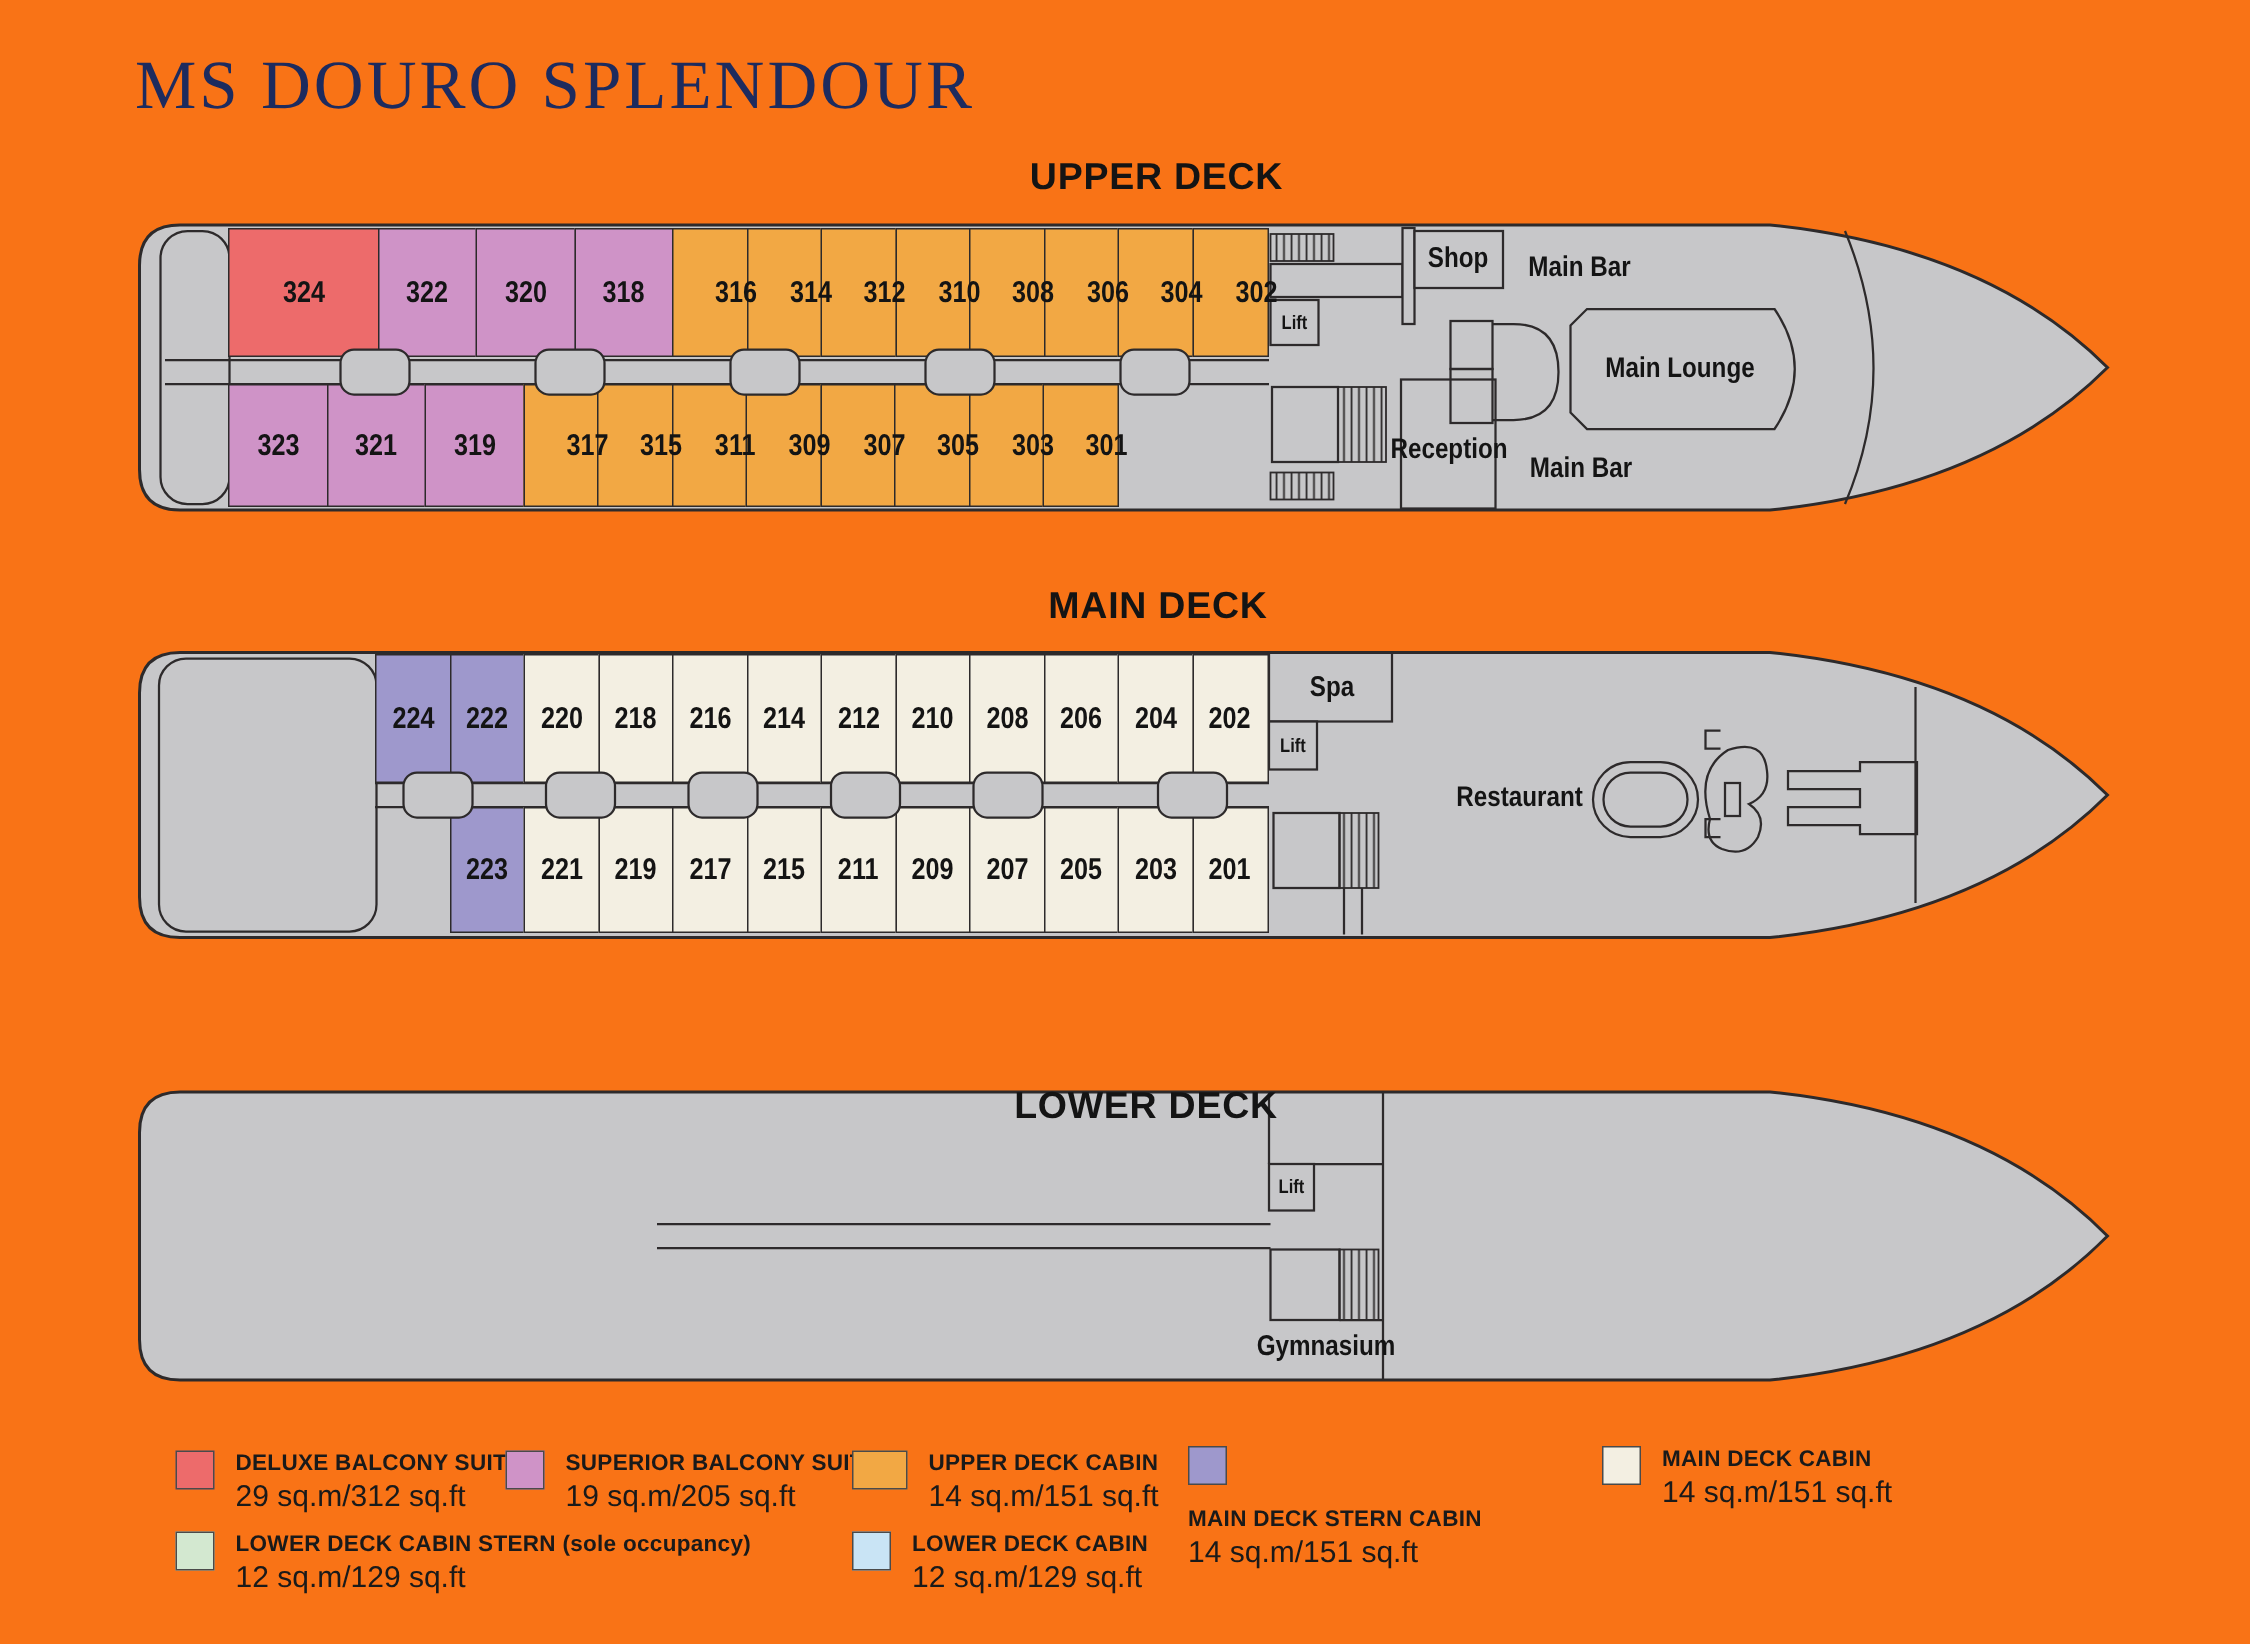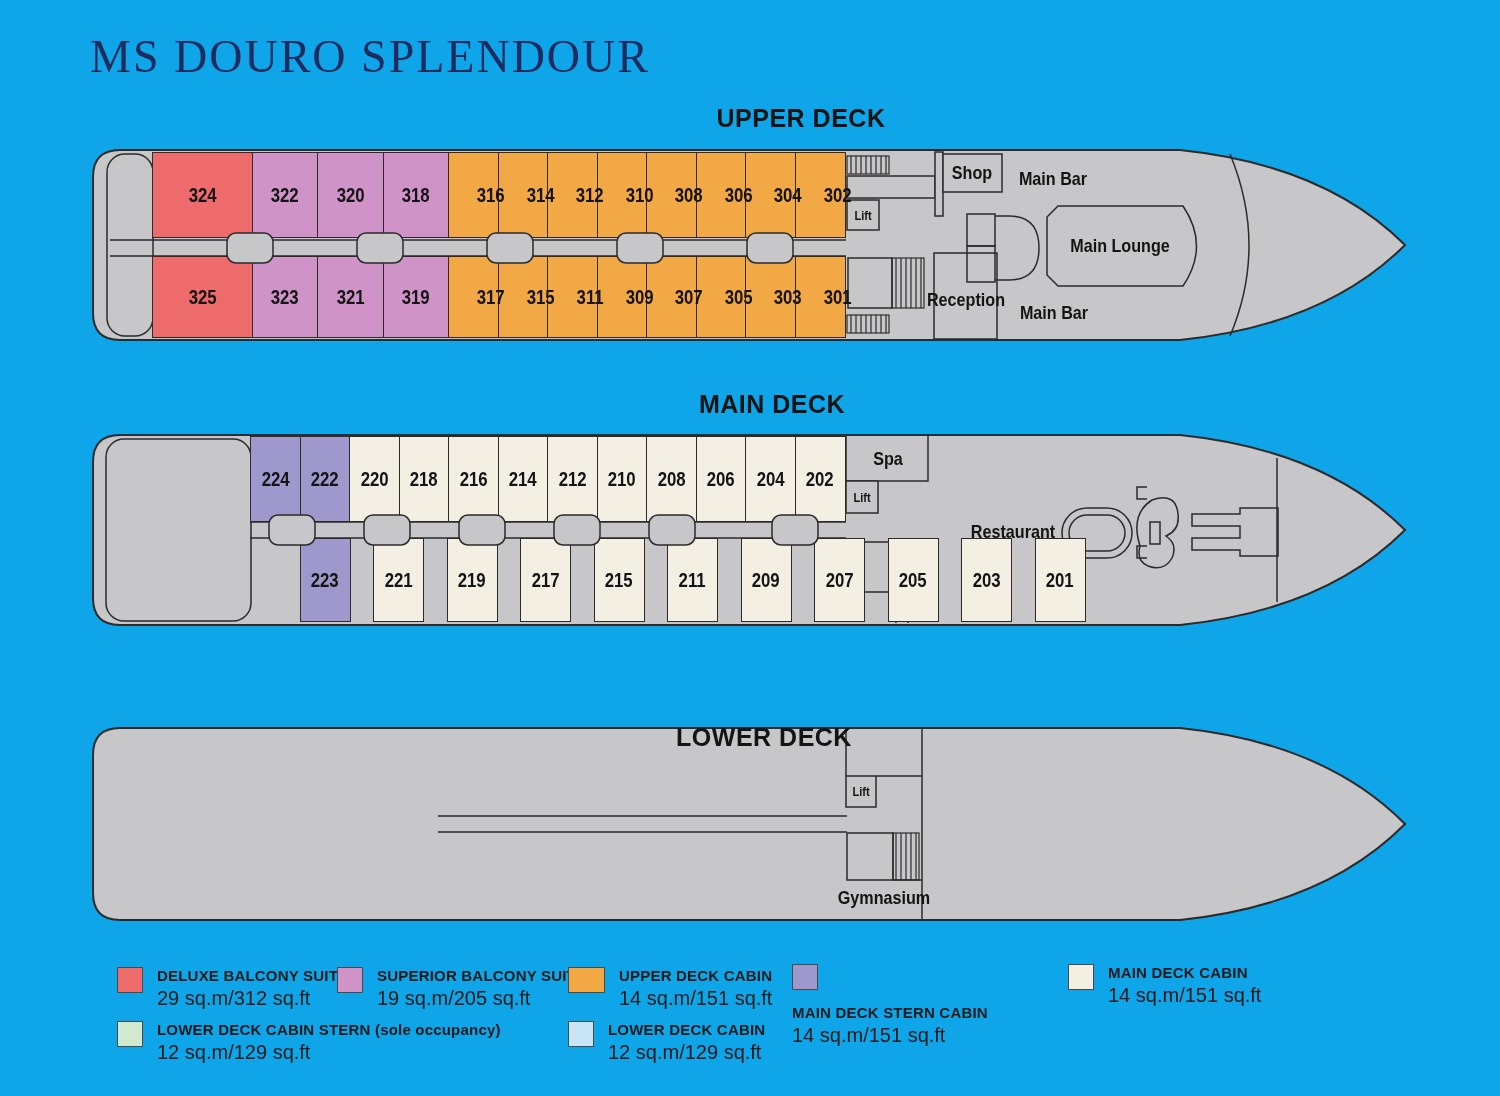--- a/index.html
+++ b/index.html
@@ -1,16 +1,16 @@
 <!DOCTYPE html>
 <html style="--c-deluxe: #ed6b6b; --c-superior: #cf93c7; --c-upper: #f2a844; --c-mainstern: #9e98cc; --c-main: #f3efe2; --c-lowerstern: #d3e8d0; --c-lower: #c9e4f5; --c-hull: #c7c7c9; --c-outline: #2d2a2b; --c-navy: #1d2b5e;"><head>
 <meta charset="utf-8">
 <style>
   html,body{margin:0;padding:0;background:#ffffff;}
-  #page{position:relative;width:1500px;height:1096px;background:#0ea5e9;overflow:hidden;
+  #page{position:relative;width:1500px;height:1096px;background:#f97316;overflow:hidden;
         font-family:"Liberation Sans",sans-serif;color:#1a1a1a;}
 
   
   :root{
     --c-deluxe:#ed6b6b; --c-superior:#cf93c7; --c-upper:#f2a844;
     --c-mainstern:#9e98cc; --c-main:#f3efe2; --c-lowerstern:#d3e8d0;
     --c-lower:#c9e4f5; --c-hull:#c7c7c9; --c-outline:#2d2a2b; --c-navy:#1d2b5e;
   }
 
   .title{position:absolute;left:90px;top:30px;font-family:"Liberation Serif",serif;
@@ -117,21 +117,21 @@
     <line class="ln" x1="846" y1="728" x2="846" y2="776"></line>
     <rect class="box" x="846" y="776" width="30" height="31"></rect>
     <line class="ln" x1="876" y1="776" x2="922" y2="776"></line>
     <line class="ln" x1="922" y1="728" x2="922" y2="920"></line>
     <rect x="893" y="833" width="26" height="47" fill="url(#hatch)" stroke="#2d2a2b" stroke-width="1.2"></rect>
     <rect class="ln" x="847" y="833" width="46" height="47"></rect>
     <line class="ln" x1="893" y1="880" x2="922" y2="880"></line>
   </svg>
 
   <div class="title">MS DOURO SPLENDOUR</div>
-  <div class="deck-heading" style="left:771px;top:104px;margin-left:30px;">UPPER DECK</div>
+  <div class="deck-heading" style="left:771px;top:104px;">UPPER DECK</div>
   <div class="deck-heading" style="left:772px;top:390px;">MAIN DECK</div>
   <div class="deck-heading" style="left:764px;top:683px;margin-top:40px;">LOWER DECK</div>
 
   <div class="deck-row" style="left:152px;top:152px;height:86px;">
 
   <div class="cabin cat-deluxe">
         <span class="cabin-num">324</span>
       </div>
       <div class="cabin cat-superior">
         <span class="cabin-num">322</span>
@@ -162,23 +162,20 @@
       </div>
       <div class="cabin cat-upper">
         <span class="cabin-num">304</span>
       </div>
       <div class="cabin cat-upper">
         <span class="cabin-num">302</span>
       </div>
     </div>
   <div class="deck-row" style="left:152px;top:256px;height:82px;">
 
-  <div class="cabin cat-deluxe">
-        <span class="cabin-num">325</span>
-      </div>
       <div class="cabin cat-superior">
         <span class="cabin-num">323</span>
       </div>
       <div class="cabin cat-superior">
         <span class="cabin-num">321</span>
       </div>
       <div class="cabin cat-superior">
         <span class="cabin-num">319</span>
       </div>
       <div class="cabin cat-upper">
@@ -238,21 +235,21 @@
       <div class="cabin cat-main">
         <span class="cabin-num">206</span>
       </div>
       <div class="cabin cat-main">
         <span class="cabin-num">204</span>
       </div>
       <div class="cabin cat-main">
         <span class="cabin-num">202</span>
       </div>
     </div>
-  <div class="deck-row" style="left:299.5px;top:538px;height:84px;gap:24px;">
+  <div class="deck-row" style="left:299.5px;top:538px;height:84px;">
 
   <div class="cabin cat-mainstern">
         <span class="cabin-num">223</span>
       </div>
       <div class="cabin cat-main">
         <span class="cabin-num">221</span>
       </div>
       <div class="cabin cat-main">
         <span class="cabin-num">219</span>
       </div>

